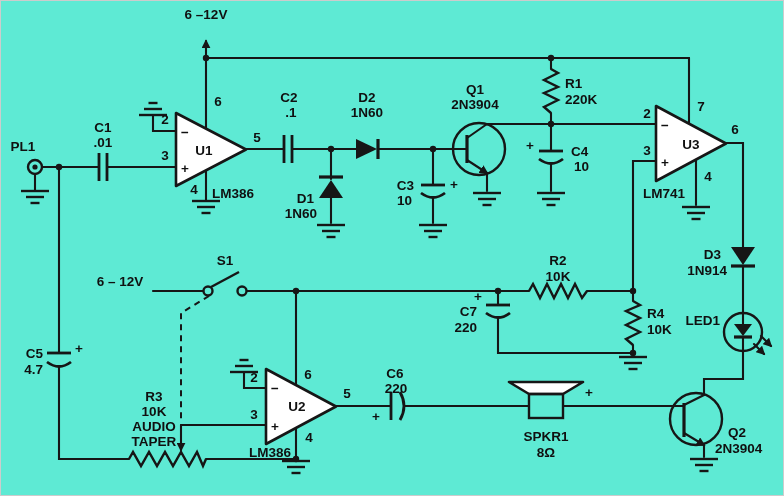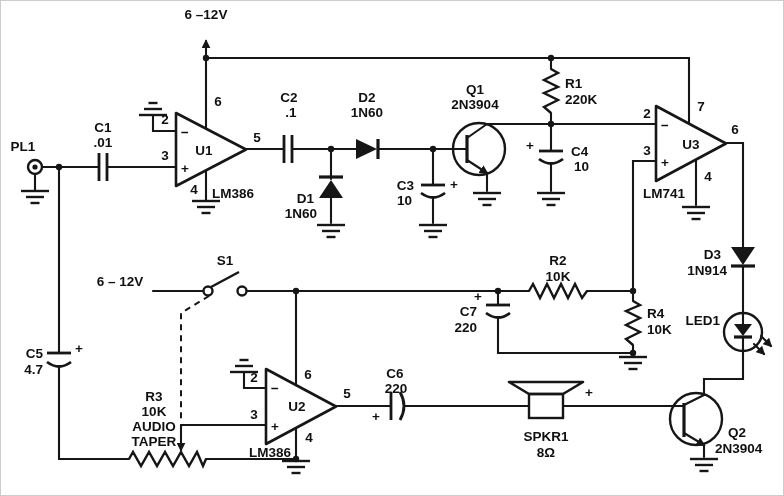--- a/index.html
+++ b/index.html
@@ -1,16 +1,16 @@
 <!DOCTYPE html>
 <html><head>
 <meta charset="utf-8">
 <style>
   html,body{margin:0;padding:0;background:#e8e8e8;}
-  #stage{width:784px;height:496px;background:#ffffff;position:relative;overflow:hidden;
+  #stage{width:784px;height:496px;background:#5eead4;position:relative;overflow:hidden;
          border:1px solid #cccccc;box-sizing:border-box;}
   svg{display:block;}
   .w{stroke:#161616;stroke-width:2.1;fill:none;stroke-linecap:round;}
   .sym{stroke:#161616;stroke-width:2.4;fill:none;}
   .plate{stroke:#161616;stroke-width:2.8;fill:none;}
   .bar{stroke:#161616;stroke-width:3.2;stroke-linecap:butt;}
   .tri{fill:#ffffff;stroke:#161616;stroke-width:2.6;stroke-linejoin:round;}
   .blk{fill:#161616;stroke:none;}
   .dash{stroke:#161616;stroke-width:2;stroke-dasharray:6 5;fill:none;}
   text{font:700 13.5px "Liberation Sans", sans-serif;fill:#101010;}

